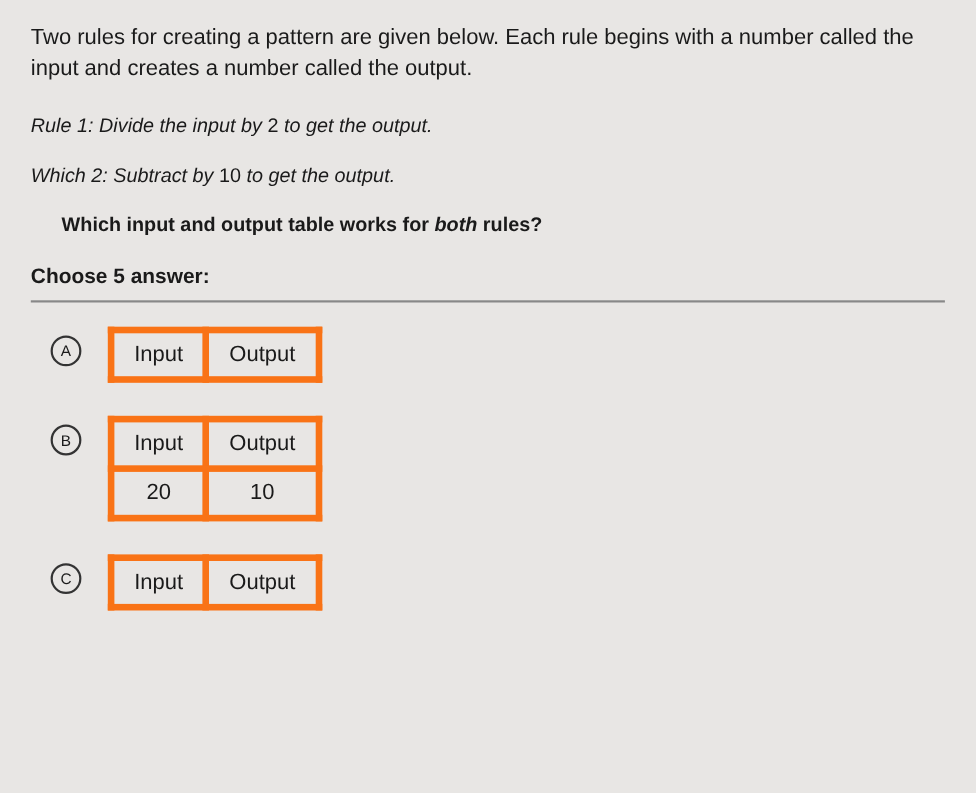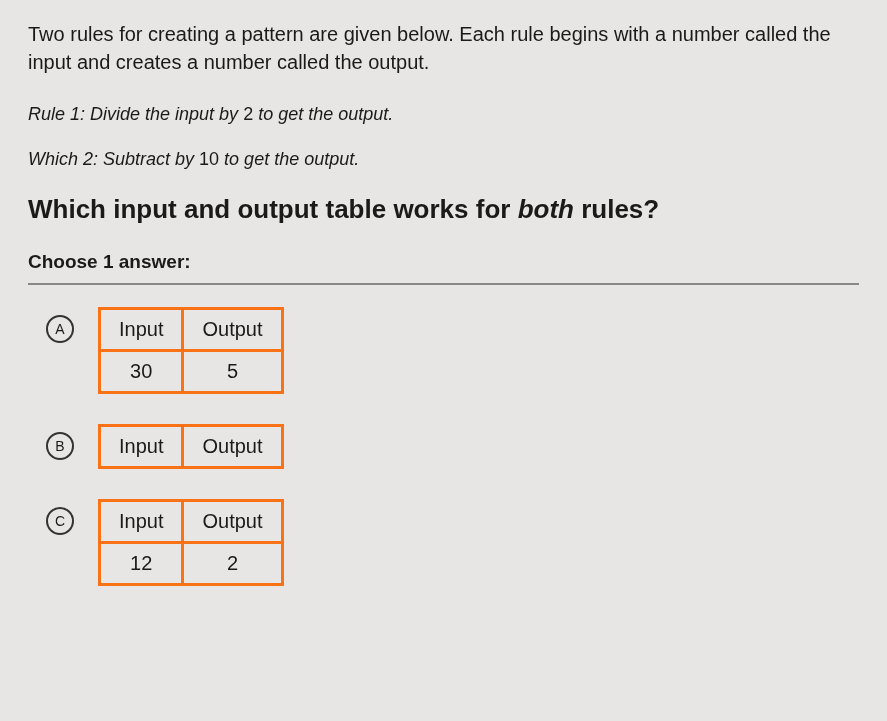--- a/index.html
+++ b/index.html
@@ -22,23 +22,24 @@
     }
     .rule {
       font-size: 18px;
       font-style: italic;
       margin-bottom: 24px;
     }
     .rule .num {
       font-style: normal;
     }
     .question {
-      font-size: 26px;
+      font-size: 18px;
       font-weight: 700;
       margin-bottom: 26px;
+      margin-left: 28px;
     }
     .question .italic {
       font-style: italic;
     }
     .choose {
       font-size: 19px;
       font-weight: 600;
       margin-bottom: 10px;
     }
     .divider {
@@ -65,21 +66,21 @@
       margin-right: 24px;
       margin-top: 8px;
       flex-shrink: 0;
       background: #e8e6e4;
     }
     .io-table {
       border-collapse: collapse;
       font-size: 20px;
     }
     .io-table th, .io-table td {
-      border: 3px solid #f97316;
+      border: 6px solid #f97316;
       padding: 8px 18px;
       text-align: center;
       font-weight: normal;
     }
     .io-table th {
       font-weight: normal;
     }
   </style>
 </head>
 <body>
@@ -91,59 +92,55 @@
 </p>
 
 <p class="rule">
   <span>Which 2: Subtract by </span><span class="num">10</span><span> to get the output.</span>
 </p>
 
 <p class="question">
   <span>Which input and output table works for </span><span class="italic">both</span><span> rules?</span>
 </p>
 
-<p class="choose">Choose 1 answer:</p>
+<p class="choose">Choose 5 answer:</p>
 
 <hr class="divider">
 
 <div class="option">
   <div class="option-circle">A</div>
   <table class="io-table">
     <tbody>
         <tr>
       <th>Input</th>
       <th>Output</th>
-    </tr>
-    <tr>
-      <td>30</td>
-      <td>5</td>
     </tr>
   </tbody>
     </table>
 </div>
 
 <div class="option">
   <div class="option-circle">B</div>
   <table class="io-table">
     <tbody>
         <tr>
       <th>Input</th>
       <th>Output</th>
     </tr>
+    <tr>
+      <td>20</td>
+      <td>10</td>
+    </tr>
   </tbody>
     </table>
 </div>
 
 <div class="option">
   <div class="option-circle">C</div>
   <table class="io-table">
     <tbody>
         <tr>
       <th>Input</th>
       <th>Output</th>
     </tr>
-    <tr>
-      <td>12</td>
-      <td>2</td>
-    </tr>
   </tbody>
     </table>
 </div>
 
 </body></html>

